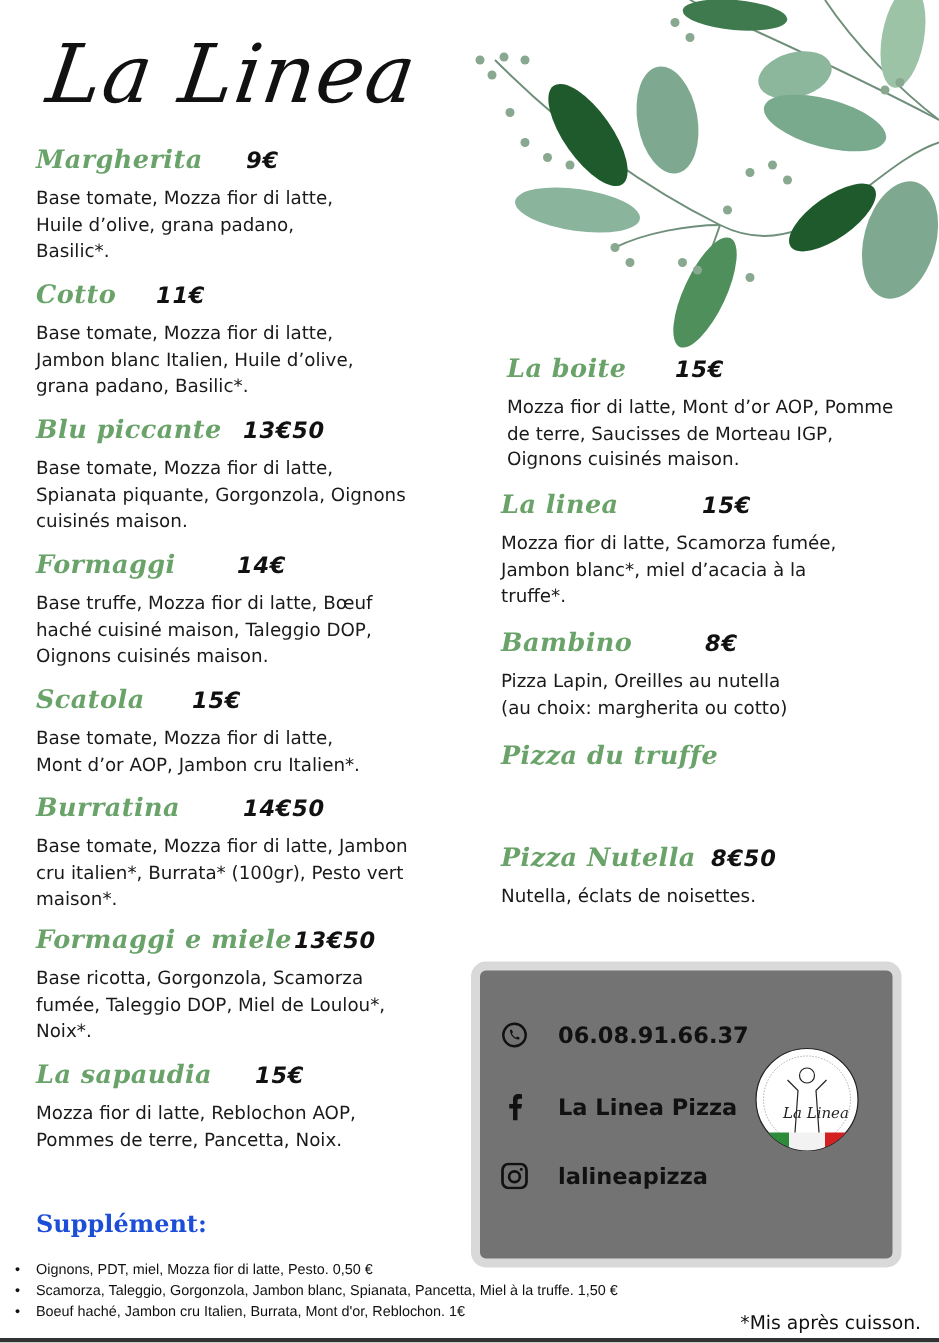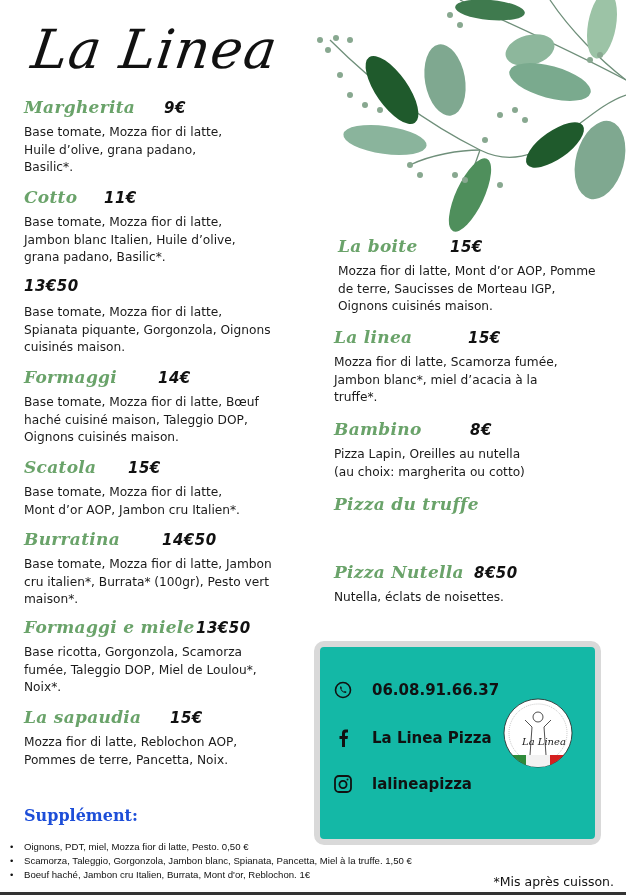--- a/index.html
+++ b/index.html
@@ -25,21 +25,21 @@
     }
     .item-desc {
       font-family: "DejaVu Sans", sans-serif; font-size: 12.2px; line-height: 17.5px;
       color: #1a1a1a; margin-top: 3px; white-space: pre-line;
     }
 
     .leaves { position: absolute; left: 310px; top: 0; width: 316px; height: 235px; }
 
     .contact-card {
       position: absolute; left: 314px; top: 641px; width: 287px; height: 204px;
-      border: 6px solid #d9d9d9; border-radius: 10px; background: #14b8a6;
+      border: 6px solid #d9d9d9; border-radius: 10px; background: #737373;
     }
     .contact-row { position: absolute; left: 12px; display: flex; align-items: center; }
     .contact-icon { width: 22px; height: 22px; display: flex; align-items: center; justify-content: center; margin-right: 18px; }
     .contact-text { font-family: "DejaVu Sans", sans-serif; font-weight: bold; font-size: 15px; color: #111; }
     .logo { position: absolute; left: 180px; top: 48px; width: 76px; height: 76px; }
 
     .supp-title {
       position: absolute; left: 24px; top: 806px;
       font-family: "DejaVu Serif", serif; font-weight: bold;
       font-size: 16px; color: #1d4ed8;
@@ -119,33 +119,34 @@
     <span class="item-name" style="width:80px">Cotto</span>
     <span class="item-price">11€</span>
   </div>
   <div class="item-desc">Base tomate, Mozza fior di latte,
 Jambon blanc Italien, Huile d’olive,
 grana padano, Basilic*.</div>
 </div>
 
 <div class="item" style="left:24px; top:277px;">
   <div class="item-head">
+    <span class="item-name" style="width:138px">Blu piccante</span>
     <span class="item-price">13€50</span>
   </div>
   <div class="item-desc">Base tomate, Mozza fior di latte,
 Spianata piquante, Gorgonzola, Oignons
 cuisinés maison.</div>
 </div>
 
 <div class="item" style="left:24px; top:367px;">
   <div class="item-head">
     <span class="item-name" style="width:134px">Formaggi</span>
     <span class="item-price">14€</span>
   </div>
-  <div class="item-desc">Base tomate, Mozza fior di latte, Bœuf
+  <div class="item-desc">Base truffe, Mozza fior di latte, Bœuf
 haché cuisiné maison, Taleggio DOP,
 Oignons cuisinés maison.</div>
 </div>
 
 <div class="item" style="left:24px; top:457px;">
   <div class="item-head">
     <span class="item-name" style="width:104px">Scatola</span>
     <span class="item-price">15€</span>
   </div>
   <div class="item-desc">Base tomate, Mozza fior di latte,

